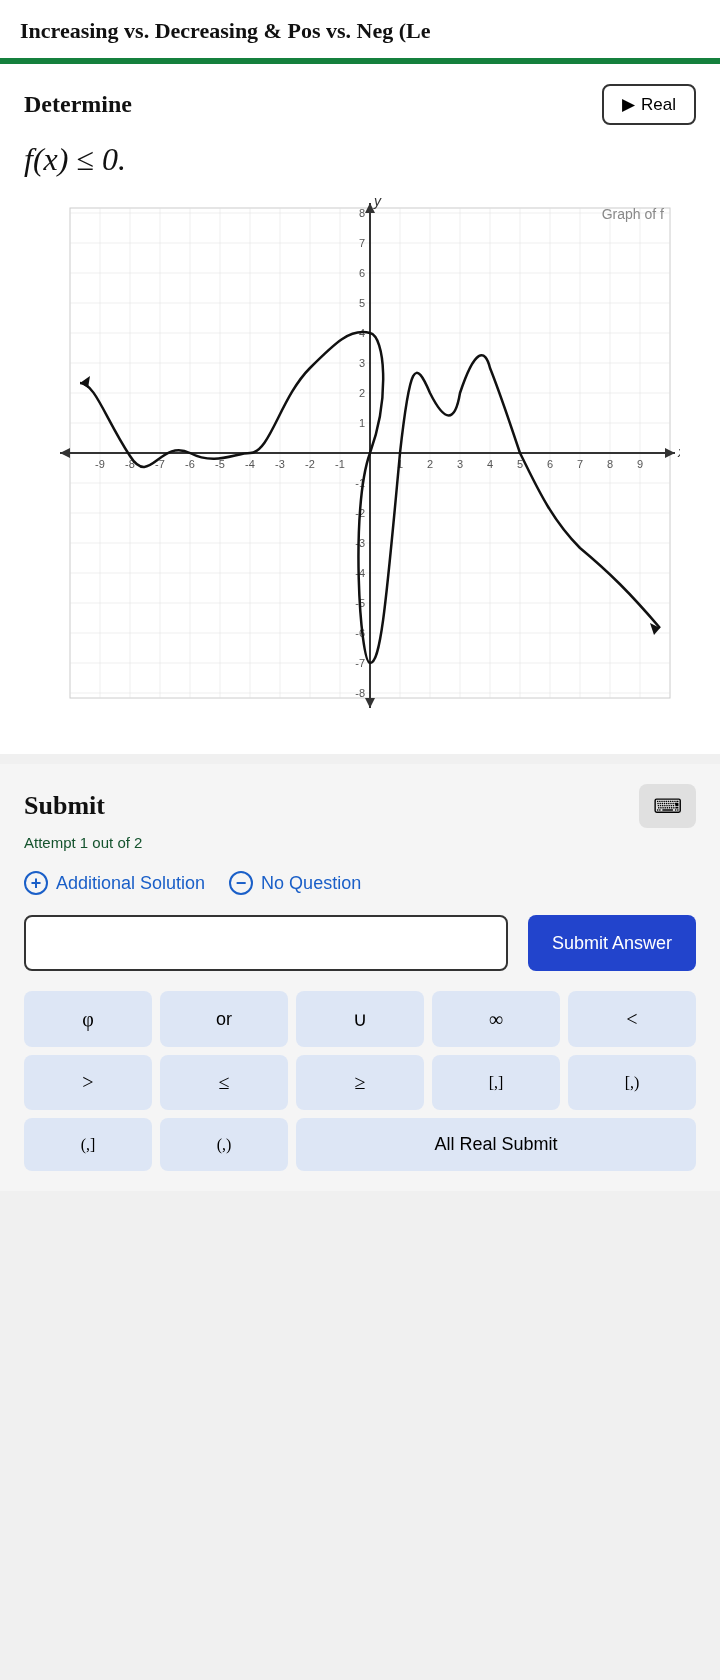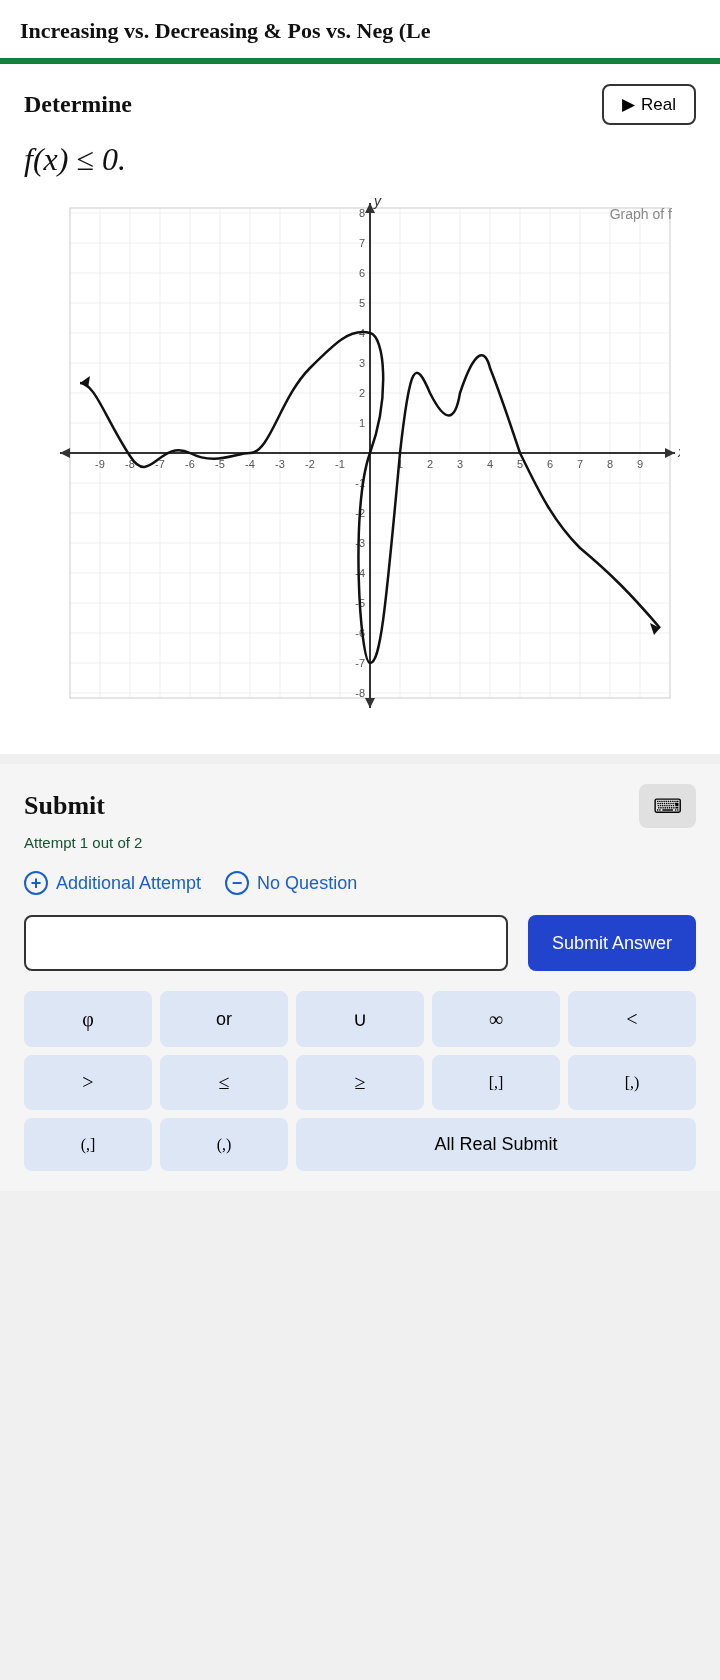--- a/index.html
+++ b/index.html
@@ -71,21 +71,21 @@
 
     .graph-container {
       position: relative;
       width: 640px;
       margin: 0 auto 20px auto;
     }
 
     .graph-label {
       position: absolute;
       top: 8px;
-      right: 8px;
+      right: 16px;
       font-size: 14px;
       color: #888;
       font-family: Arial, sans-serif;
     }
 
     .answer-section {
       background: #f5f5f5;
       padding: 20px 24px;
       margin-top: 10px;
     }
@@ -357,21 +357,21 @@
     <span class="answer-label">Submit</span>
     <button class="keyboard-icon-btn">
       <span>⌨</span>
     </button>
   </div>
   <div class="attempt-text">Attempt 1 out of 2</div>
 
   <div class="solution-options">
     <div class="solution-option">
       <div class="solution-icon">+</div>
-      <span>Additional Attempt</span>
+      <span>Additional Solution</span>
     </div>
     <div class="solution-option">
       <div class="solution-icon">−</div>
       <span>No Question</span>
     </div>
   </div>
 
   <div class="answer-row">
     <input class="answer-input" type="text" placeholder="" style="">
     <button class="submit-btn">Submit Answer</button>

